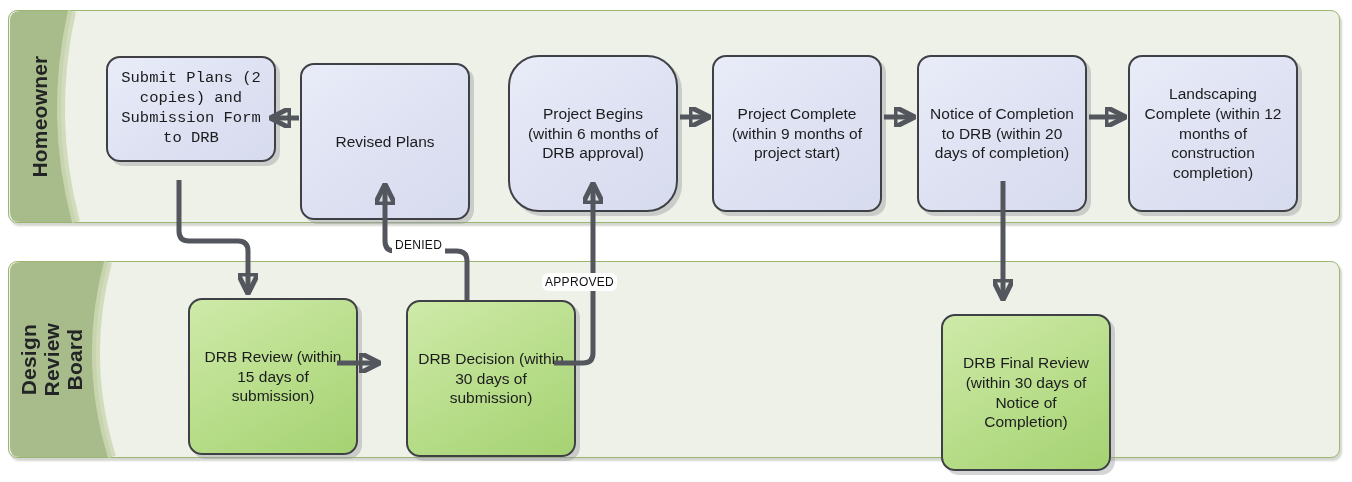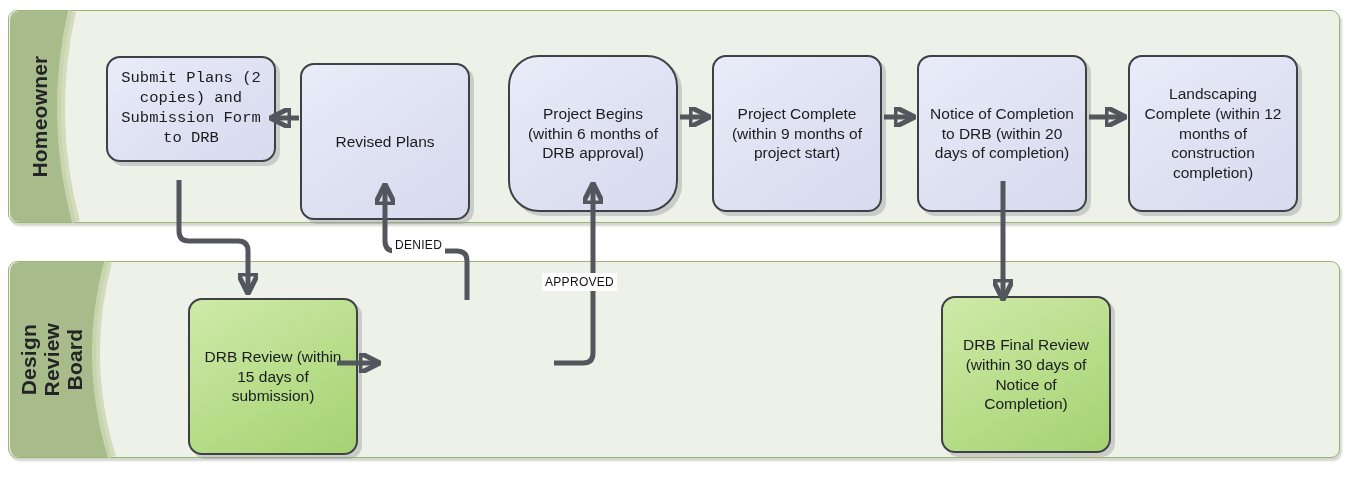--- a/index.html
+++ b/index.html
@@ -67,21 +67,21 @@
   
   #node-submit        { left: 106px;  top: 56px; height: 106px; font-family: Liberation Mono, monospace; }
   #node-revised       { left: 300px; top: 55px; margin-top: 8px; }
   #node-begins        { left: 508px; top: 55px; border-radius: 31px; }
   #node-complete      { left: 712px; top: 55px; }
   #node-notice        { left: 917px; top: 55px; }
   #node-landscaping   { left: 1128px;top: 55px; }
   
   #node-review        { left: 165px; top: 298px; }
   #node-decision      { left: 383px; top: 300px; }
-  #node-final         { left: 918px; top: 296px; }
+  #node-final         { left: 918px; top: 314px; }
 
   #arrow-layer {
     position: absolute; left: 0; top: 0;
     width: 1352px; height: 482px;
     pointer-events: none;
   }
   #arrow-layer path {
     fill: none;
     stroke: #54565e;
     stroke-width: 5;
@@ -91,21 +91,21 @@
     position: absolute;
     background: #ffffff;
     color: #111111;
     font-size: 12px;
     line-height: 1.2;
     padding: 2px 3px;
     letter-spacing: 0.3px;
     white-space: nowrap;
   }
   #edge-label-denied   { left: 392px; top: 236px; }
-  #edge-label-approved { left: 542px; top: 273px; }
+  #edge-label-approved { left: 542px; top: 273px; border-radius: 6px; }
 </style>
 </head>
 <body>
 
 <div id="stage">
 
   <div class="lane" id="lane-homeowner">
     <svg class="lane-band-svg" width="92" height="214">
       <path d="M12,1 H64 Q40,107 68,212 H12 Q2,212 2,202 V11 Q2,1 12,1 Z" fill="#a8bc8b"></path>
       <path d="M64,1 Q40,107 68,212" stroke="#ccd8b4" stroke-width="8" fill="none" opacity="0.85"></path>
@@ -140,20 +140,23 @@
   <div class="node homeowner" id="node-notice">
     <span>Notice of Completion to DRB (within 20 days of completion)</span>
   </div>
   <div class="node homeowner" id="node-landscaping">
     <span>Landscaping Complete (within 12 months of construction completion)</span>
   </div>
 
   <div class="node drb" id="node-review">
     <span>DRB Review (within 15 days of submission)</span>
   </div>
+  <div class="node drb" id="node-decision">
+    <span>DRB Decision (within 30 days of submission)</span>
+  </div>
   <div class="node drb" id="node-final">
     <span>DRB Final Review (within 30 days of Notice of Completion)</span>
   </div>
 
   <svg id="arrow-layer">
     <defs>
       <marker id="ah" viewBox="0 0 20 20" refX="17" refY="10" markerWidth="22" markerHeight="20" markerUnits="userSpaceOnUse" orient="auto">
         <path d="M0,0 L20,10 L0,20 Z" fill="#54565e" stroke="none"></path>
       </marker>
     </defs>

